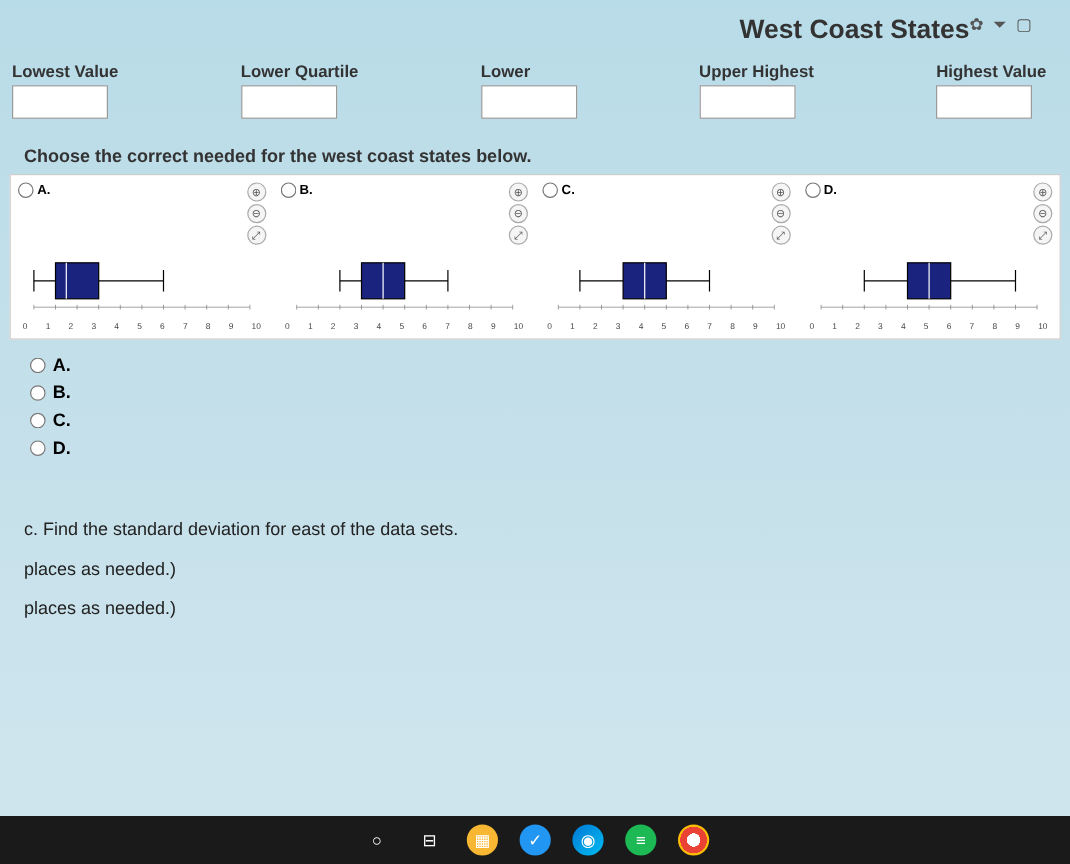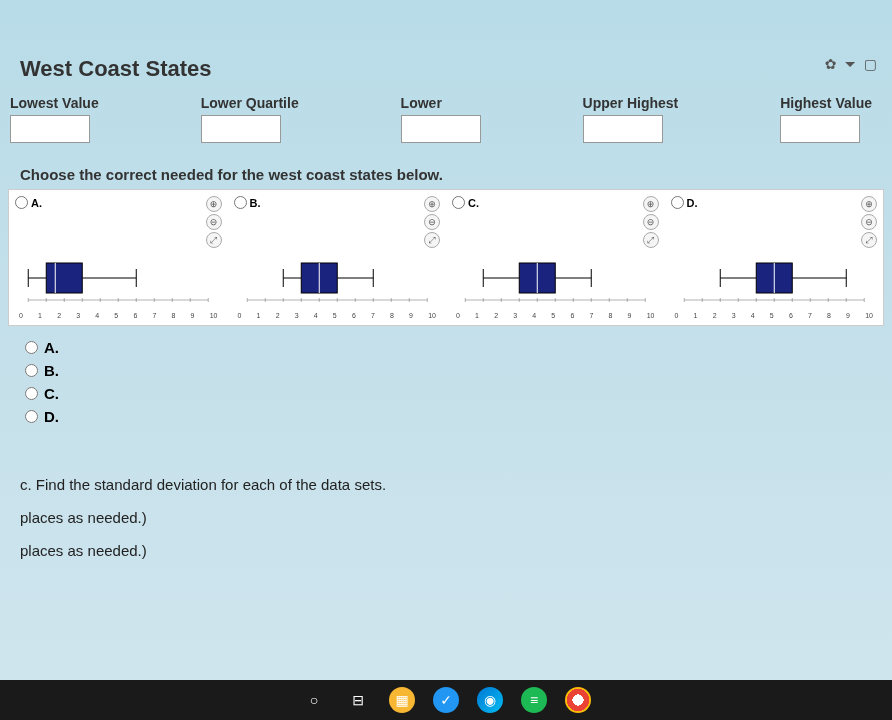--- a/index.html
+++ b/index.html
@@ -5,25 +5,24 @@
   * { box-sizing: border-box; margin: 0; padding: 0; }
   body {
     font-family: Arial, sans-serif;
     background: linear-gradient(180deg, #b8dce8 0%, #c5e0ea 50%, #d0e6ee 100%);
     width: 892px;
     height: 720px;
     overflow: hidden;
     position: relative;
   }
   .header {
-    padding: 12px 15px 8px 20px;
-    display: flex;
-    justify-content: space-between;
+    padding: 12px 32px 8px 20px;
+    display: flex;
+    justify-content: flex-end;
     align-items: flex-start;
-    margin-top: 44px;
   }
   .title {
     font-size: 22px;
     font-weight: bold;
     color: #333;
   }
   .header-icons {
     display: flex;
     gap: 8px;
     font-size: 14px;
@@ -386,21 +385,21 @@
     <input type="radio" name="ans" style="">
     <span>C.</span>
   </label>
   <label class="answer-row">
     <input type="radio" name="ans" style="">
     <span>D.</span>
   </label>
 </div>
 
 <div class="part-c">
-  <div>c. Find the standard deviation for each of the data sets.</div>
+  <div>c. Find the standard deviation for east of the data sets.</div>
   <div>places as needed.)</div>
   <div>places as needed.)</div>
 </div>
 
 <div class="taskbar">
   <div class="tb-icon" style="background:none;">○</div>
   <div class="tb-icon" style="background:none;">⊟</div>
   <div class="tb-icon" style="background:#f7b733;">▦</div>
   <div class="tb-icon" style="background:#2196f3;">✓</div>
   <div class="tb-icon" style="background:linear-gradient(135deg,#0078d4,#00bcf2);">◉</div>

